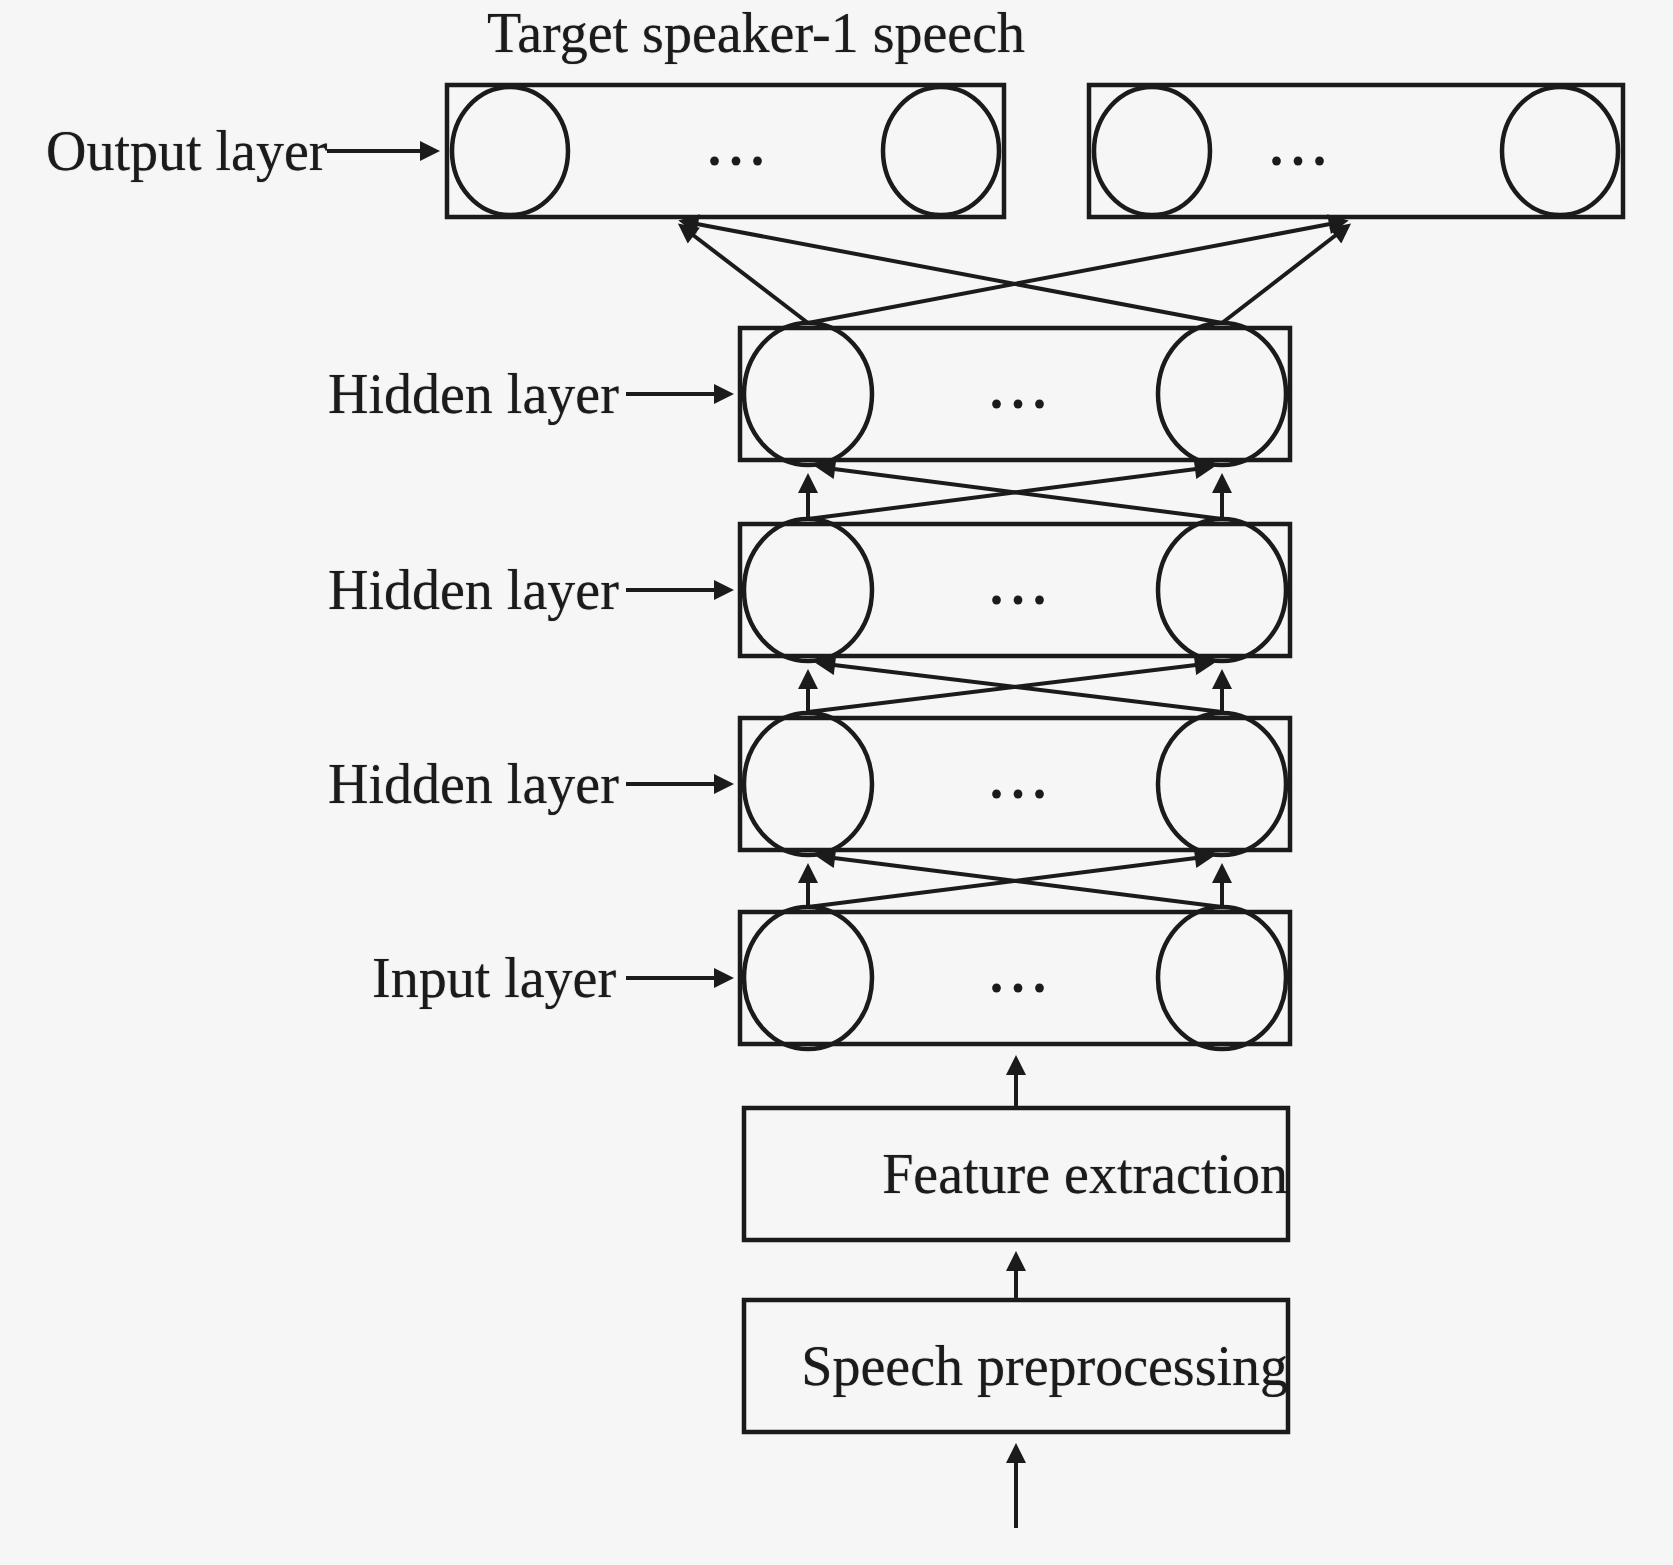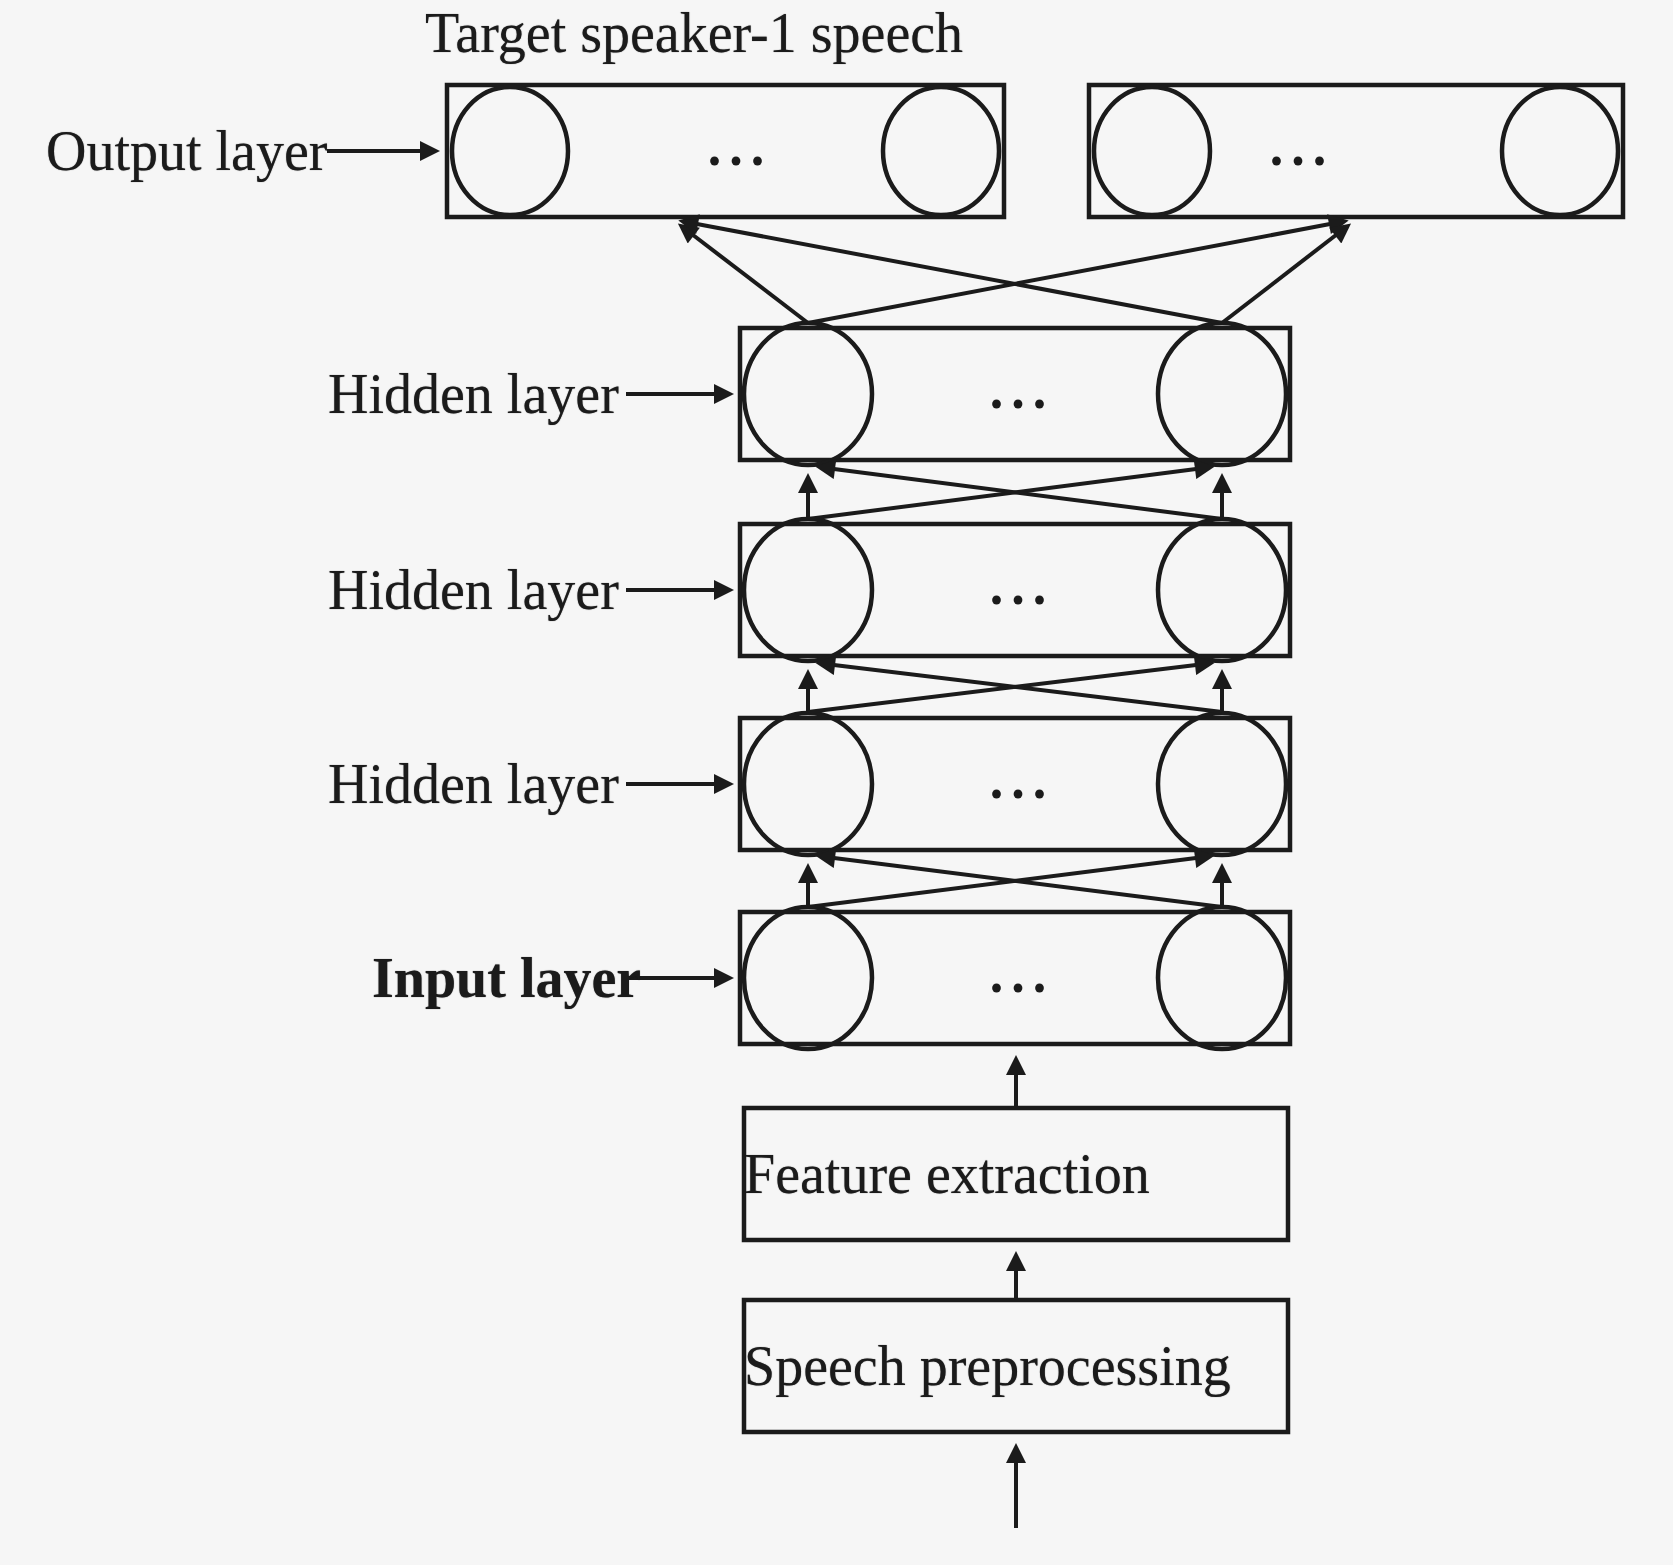--- a/index.html
+++ b/index.html
@@ -23,21 +23,21 @@
   .conn{stroke:var(--ink);stroke-width:4px;fill:none;}
   .ah{fill:var(--ink);}
   .lbl{
     position:absolute;
     font-size:56px;
     line-height:1.2;
     white-space:nowrap;
     color:var(--ink);
     text-shadow:0 0 1px rgba(20,20,20,.65);
   }
-  .centered{text-align:left;}
+  .centered{text-align:right;}
   .dots{
     position:absolute;
     width:100px;
     text-align:center;
     font-weight:bold;
     font-size:54px;
     letter-spacing:8px;
     line-height:1;
     color:var(--ink);
   }
@@ -134,21 +134,21 @@
       <line class="conn" x1="1016" y1="1528" x2="1016" y2="1462" marker-end="url(#arrow)"></line>
     </g>
   </svg>
 
   <div class="lbl centered" style="left:425px;top:0;width:600px;">Target speaker-1 speech</div>
 
   <div class="lbl" style="left:46px;top:118px;">Output layer</div>
   <div class="lbl" style="left:328px;top:361px;">Hidden layer</div>
   <div class="lbl" style="left:328px;top:557px;">Hidden layer</div>
   <div class="lbl" style="left:328px;top:751px;">Hidden layer</div>
-  <div class="lbl" style="left:372px;top:945px;font-weight:bold;">Input layer</div>
+  <div class="lbl" style="left:372px;top:945px;">Input layer</div>
 
   <div class="lbl centered" style="left:744px;top:1141px;width:544px;">Feature extraction</div>
   <div class="lbl centered" style="left:744px;top:1333px;width:544px;">Speech preprocessing</div>
 
 
   <div class="dots" style="left:690px;top:120px;">...</div>
   <div class="dots" style="left:1252px;top:120px;">...</div>
   <div class="dots" style="left:972px;top:363px;">...</div>
   <div class="dots" style="left:972px;top:559px;">...</div>
   <div class="dots" style="left:972px;top:753px;">...</div>

